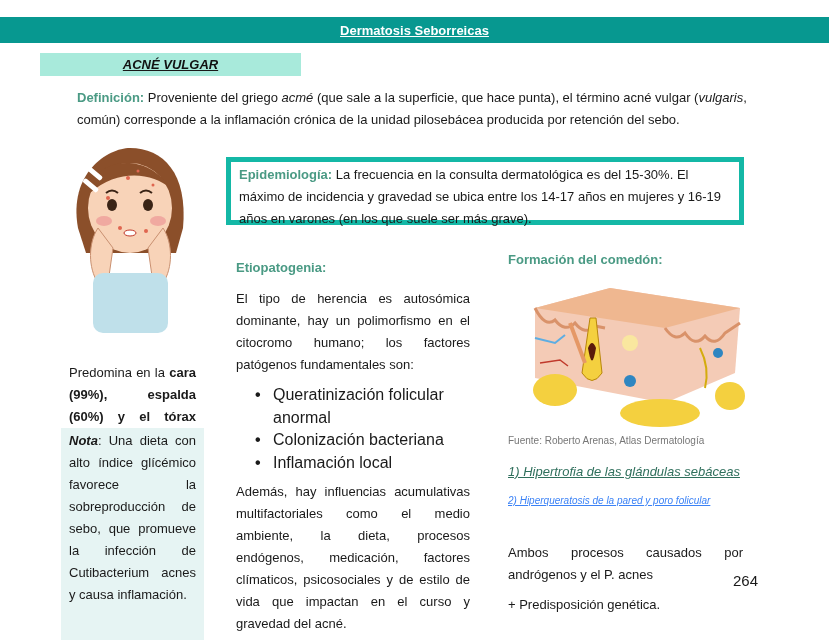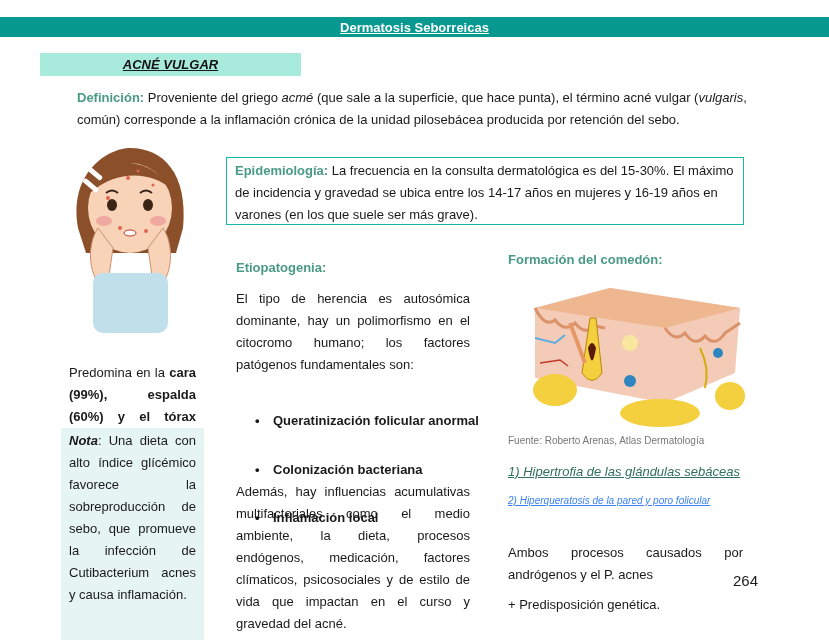--- a/index.html
+++ b/index.html
@@ -1,37 +1,37 @@
 <!DOCTYPE html>
 <html><head>
 <meta charset="utf-8">
 <style>
   html, body { margin: 0; padding: 0; background: #ffffff; }
   body { width: 829px; height: 640px; position: relative; overflow: hidden;
          font-family: "Liberation Sans", sans-serif; color: #1a1a1a; }
   .abs { position: absolute; }
-  .header-bar { left: 0; top: 17px; width: 829px; height: 20px; background: #079890;
+  .header-bar { left: 0; top: 17px; width: 829px; height: 26px; background: #079890;
                 display: flex; align-items: center; justify-content: center; }
   .header-title { color: #ffffff; font-weight: bold; font-size: 13px; text-decoration: underline; }
   .section-tag { left: 40px; top: 53px; width: 261px; height: 23px; background: #a8eadb;
                  display: flex; align-items: center; justify-content: center; text-decoration: underline; }
   .section-tag span { font-weight: bold; font-style: italic; font-size: 13px; color: #111; }
   .label-green { color: #4a9a84; font-weight: bold; }
   .p { font-size: 13px; line-height: 22px; }
   .definition { left: 77px; top: 87px; width: 670px; }
-  .epi-box { left: 226px; top: 157px; width: 518px; height: 68px; border: 1px solid #14b8a6;
+  .epi-box { left: 226px; top: 157px; width: 518px; height: 68px; border: 5px solid #14b8a6;
              box-sizing: border-box; padding: 2px 8px; }
   .figure-girl { left: 68px; top: 143px; width: 125px; height: 190px; }
   .predomina { left: 69px; top: 330px; width: 127px; text-align: justify; margin-top: 32px; }
   .nota-box { left: 61px; top: 428px; width: 143px; height: 238px; background: #e6f4f3;
               box-sizing: border-box; padding: 2px 8px; text-align: justify; }
   .etio-title { left: 236px; top: 260px; font-size: 13px; }
   .etio-text { left: 236px; top: 288px; width: 234px; text-align: justify; }
   .etio-list { left: 236px; top: 384px; width: 245px; margin: 0; padding: 0; list-style: none; }
-  .etio-list li { font-size: 13px; line-height: 22.5px; font-weight: bold; padding-left: 37px; position: relative; margin-top: 26px; }
+  .etio-list li { font-size: 16px; line-height: 22.5px; font-weight: normal; padding-left: 37px; position: relative; }
   .etio-list li::before { content: "•"; position: absolute; left: 19px; top: 0; font-weight: bold; }
   .etio-more { left: 236px; top: 481px; width: 234px; text-align: justify; }
   .comedon-title { left: 508px; top: 252px; font-size: 13px; }
   .diagram { left: 530px; top: 278px; width: 215px; height: 150px; }
   .fuente { left: 508px; top: 430px; font-size: 10px; color: #777; line-height: 22px; }
   .hyp1 { left: 508px; top: 461px; font-size: 13px; font-style: italic; text-decoration: underline; color: #2f6f5c; line-height: 22px; }
   .hyp2 { left: 508px; top: 490px; width: 235px; font-size: 10px; font-style: italic; text-decoration: underline; color: #3b82f6; text-align: justify; line-height: 22px; }
   .ambos { left: 508px; top: 542px; width: 235px; text-align: justify; }
   .page-num { left: 733px; top: 572px; font-size: 15px; }
   .predis { left: 508px; top: 594px; font-size: 13px; line-height: 22px; }

